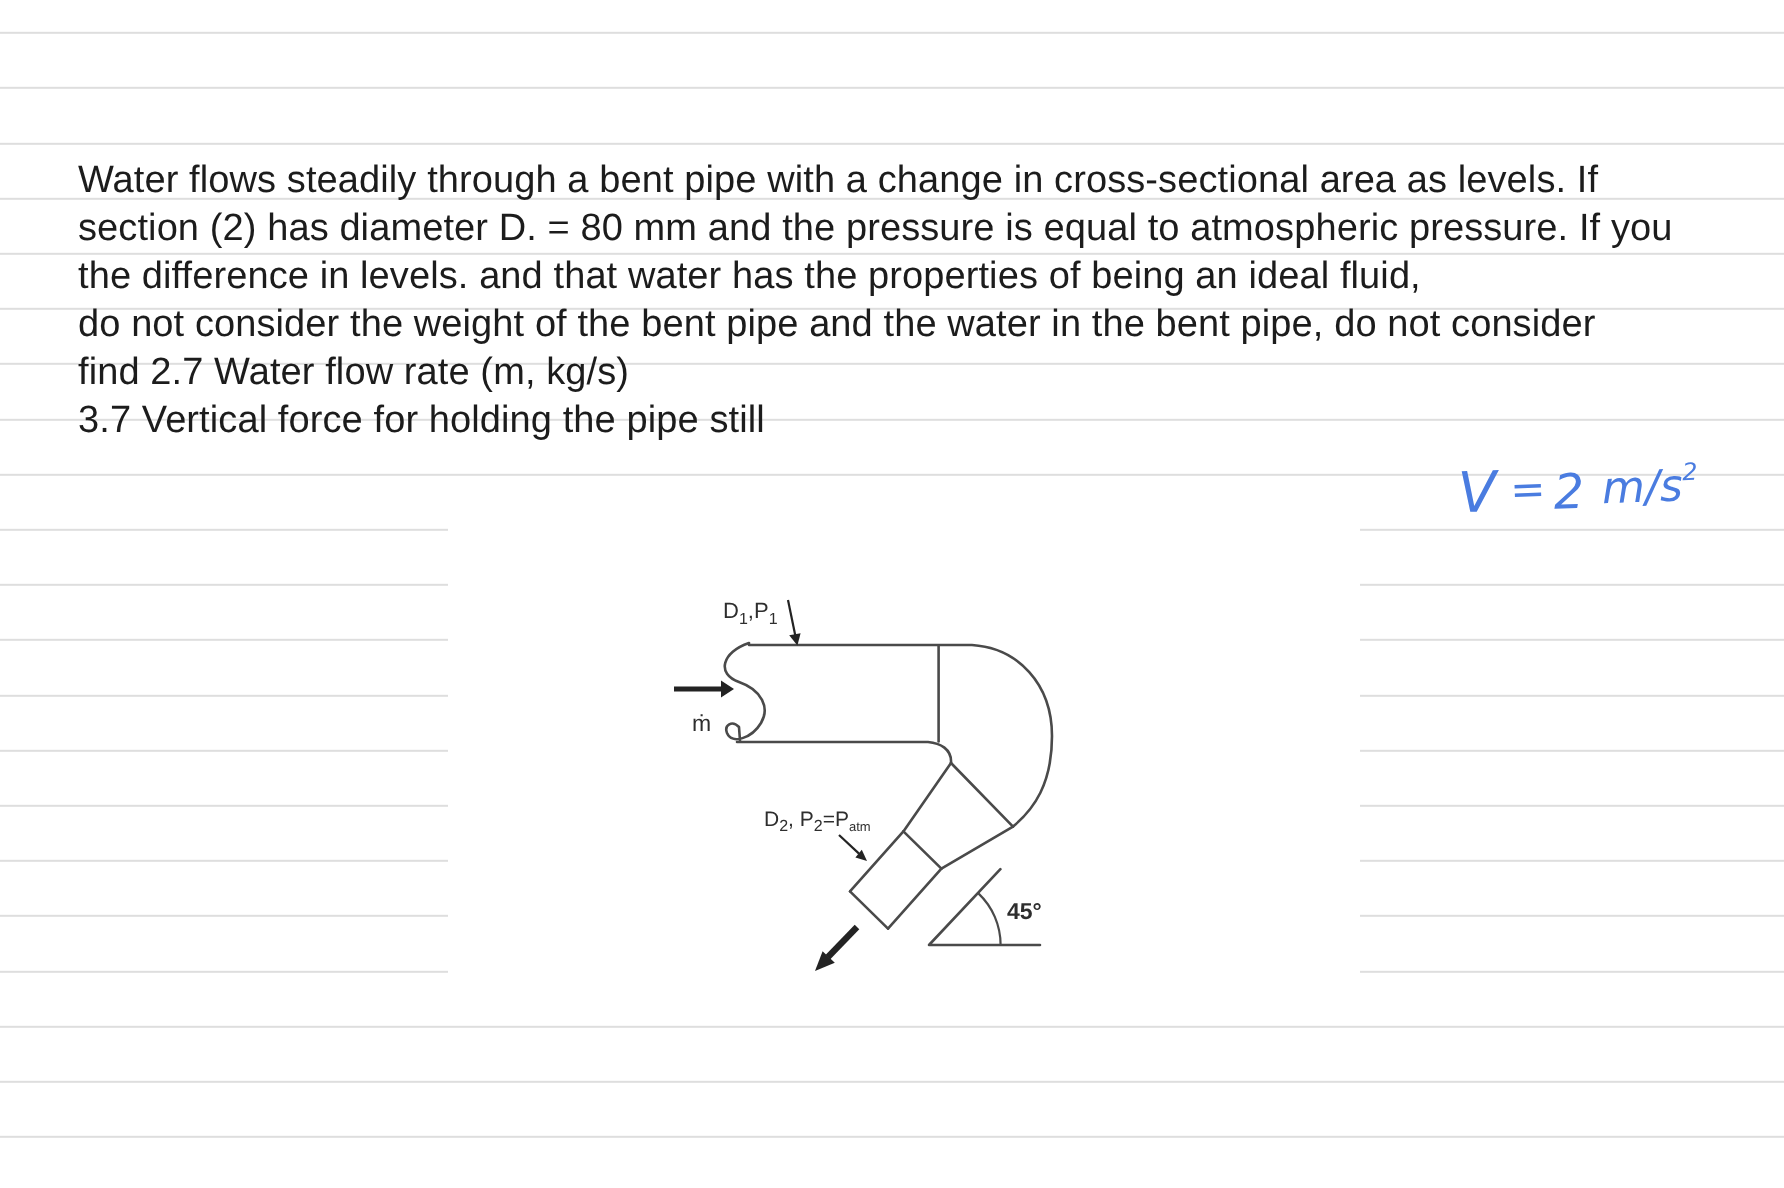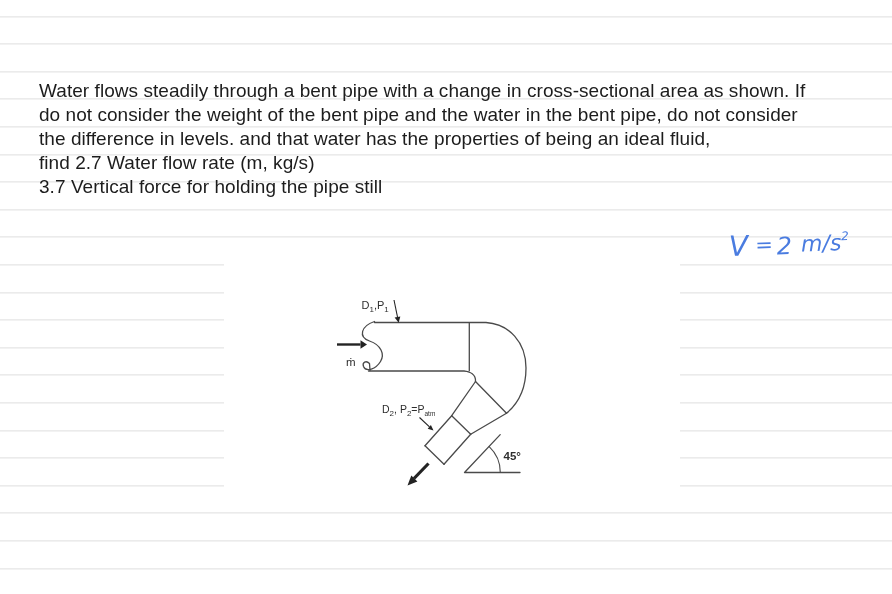--- a/index.html
+++ b/index.html
@@ -35,23 +35,24 @@
   .figure-box svg text { font-family:"Liberation Sans", sans-serif; fill:var(--figlabel,#2e2e2e); }
   .figure-box svg .sub { font-size:8px; }
   .figure-box svg .subsm { font-size:6.5px; }
 </style>
 </head>
 <body>
 
 <div class="page">
 
   <div class="problem">
-    <div>Water flows steadily through a bent pipe with a change in cross-sectional area as shown. If</div>
+    <div>Water flows steadily through a bent pipe with a change in cross-sectional area as levels. If</div>
+    <div>section (2) has diameter D. = 80 mm and the pressure is equal to atmospheric pressure. If you</div>
+    <div>the difference in levels. and that water has the properties of being an ideal fluid,</div>
     <div>do not consider the weight of the bent pipe and the water in the bent pipe, do not consider</div>
-    <div>the difference in levels. and that water has the properties of being an ideal fluid,</div>
     <div>find 2.7 Water flow rate (m, kg/s)</div>
     <div>3.7 Vertical force for holding the pipe still</div>
   </div>
 
   <div class="annotation"><span class="lhs">V</span><span class="eq">=</span><span class="val">2</span><span class="unit"><span>m/s</span><sup>2</sup></span></div>
 
   <div class="figure-box">
     <svg width="456" height="236" viewBox="224 270 456 236">
 
       <g stroke="var(--figure,#4a4a4a)" fill="none" stroke-width="1.3" stroke-linecap="round" stroke-linejoin="round">

